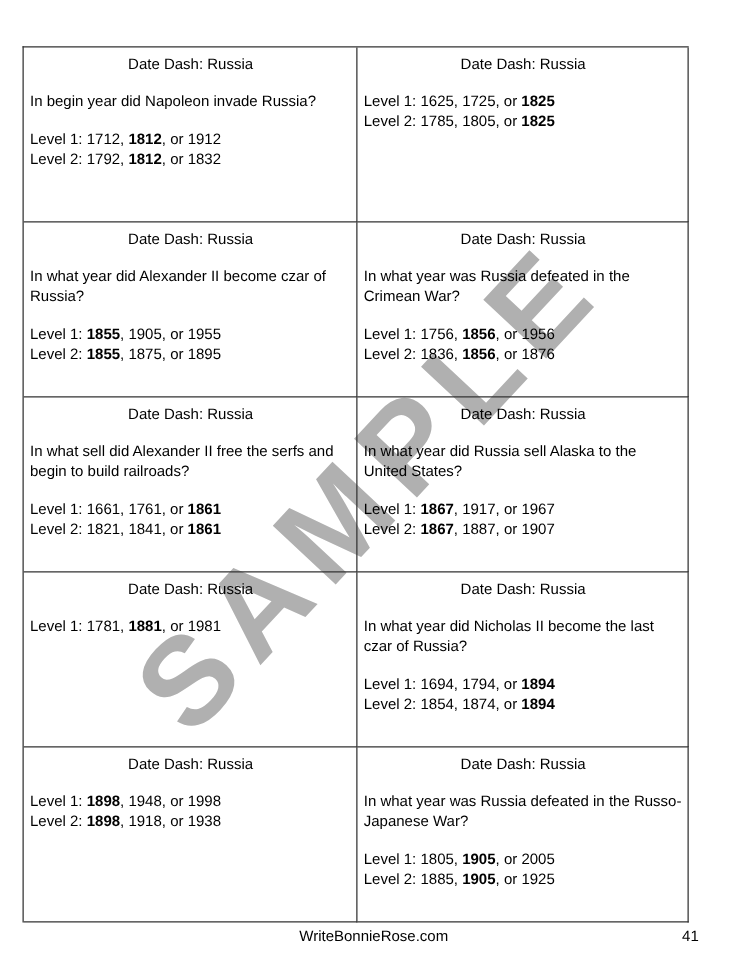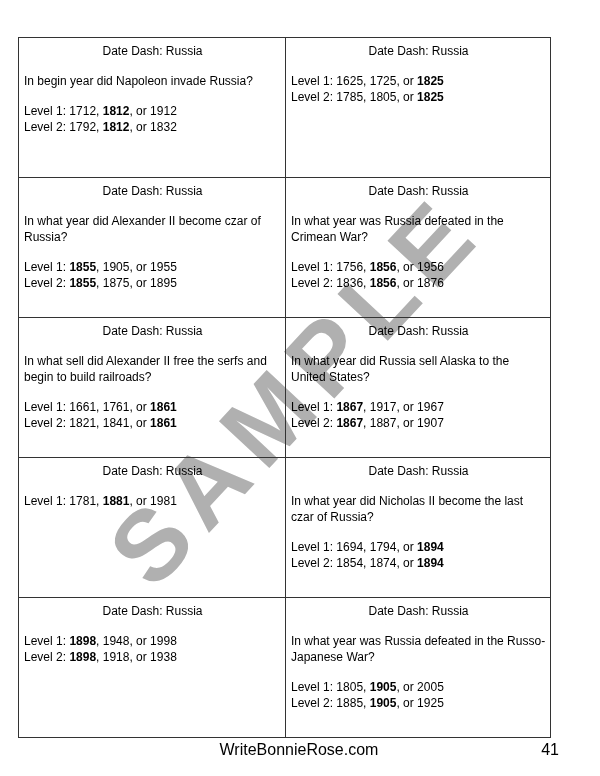--- a/index.html
+++ b/index.html
@@ -51,21 +51,21 @@
   }
   .question {
     margin-bottom: 14px;
   }
   .level b { font-weight: bold; }
   .footer {
     position: absolute;
     left: 33px;
     top: 742px;
     width: 532px;
-    font-size: 16px;
+    font-size: 12px;
     line-height: 15px;
     z-index: 2;
   }
   .footer .site { display: block; text-align: center; }
   .footer .pagenum { position: absolute; right: 6px; top: 0; }
 </style>
 </head>
 <body>
 
 <div class="page">

